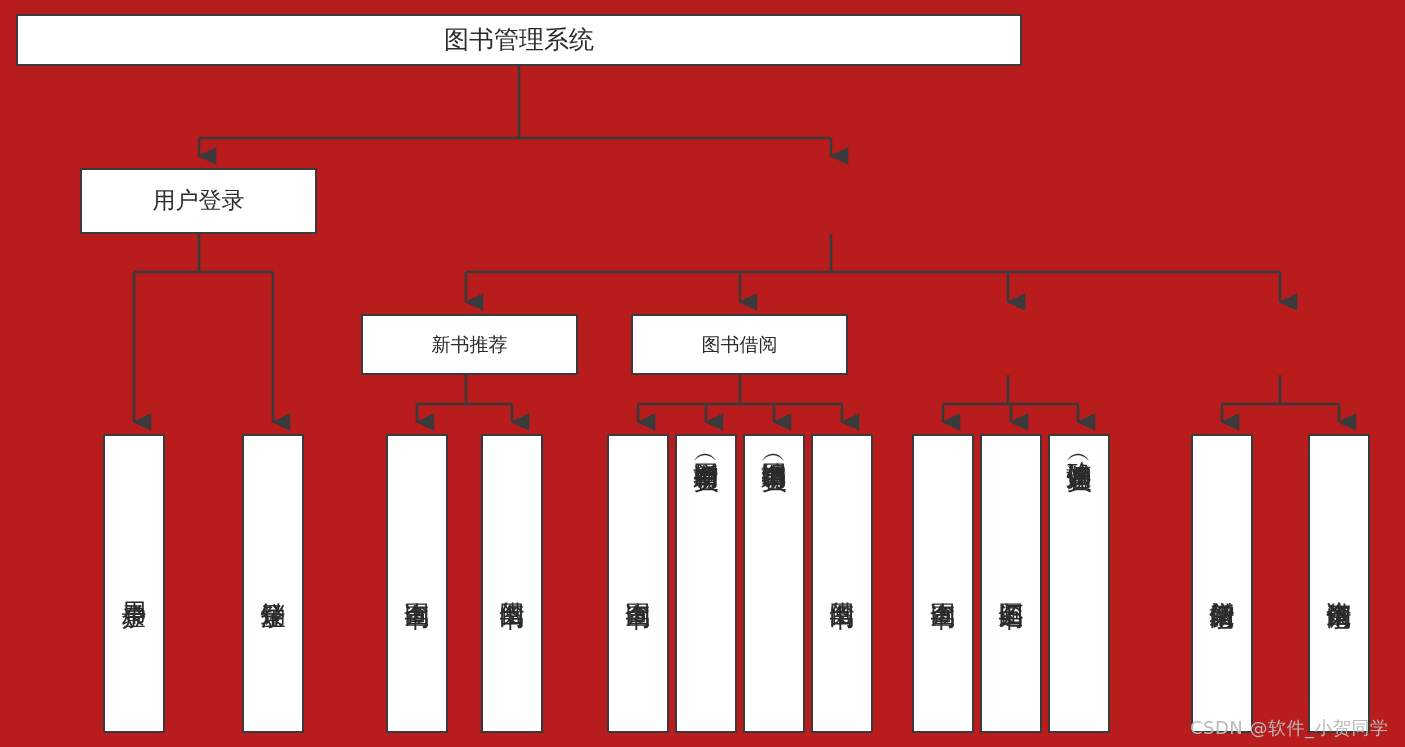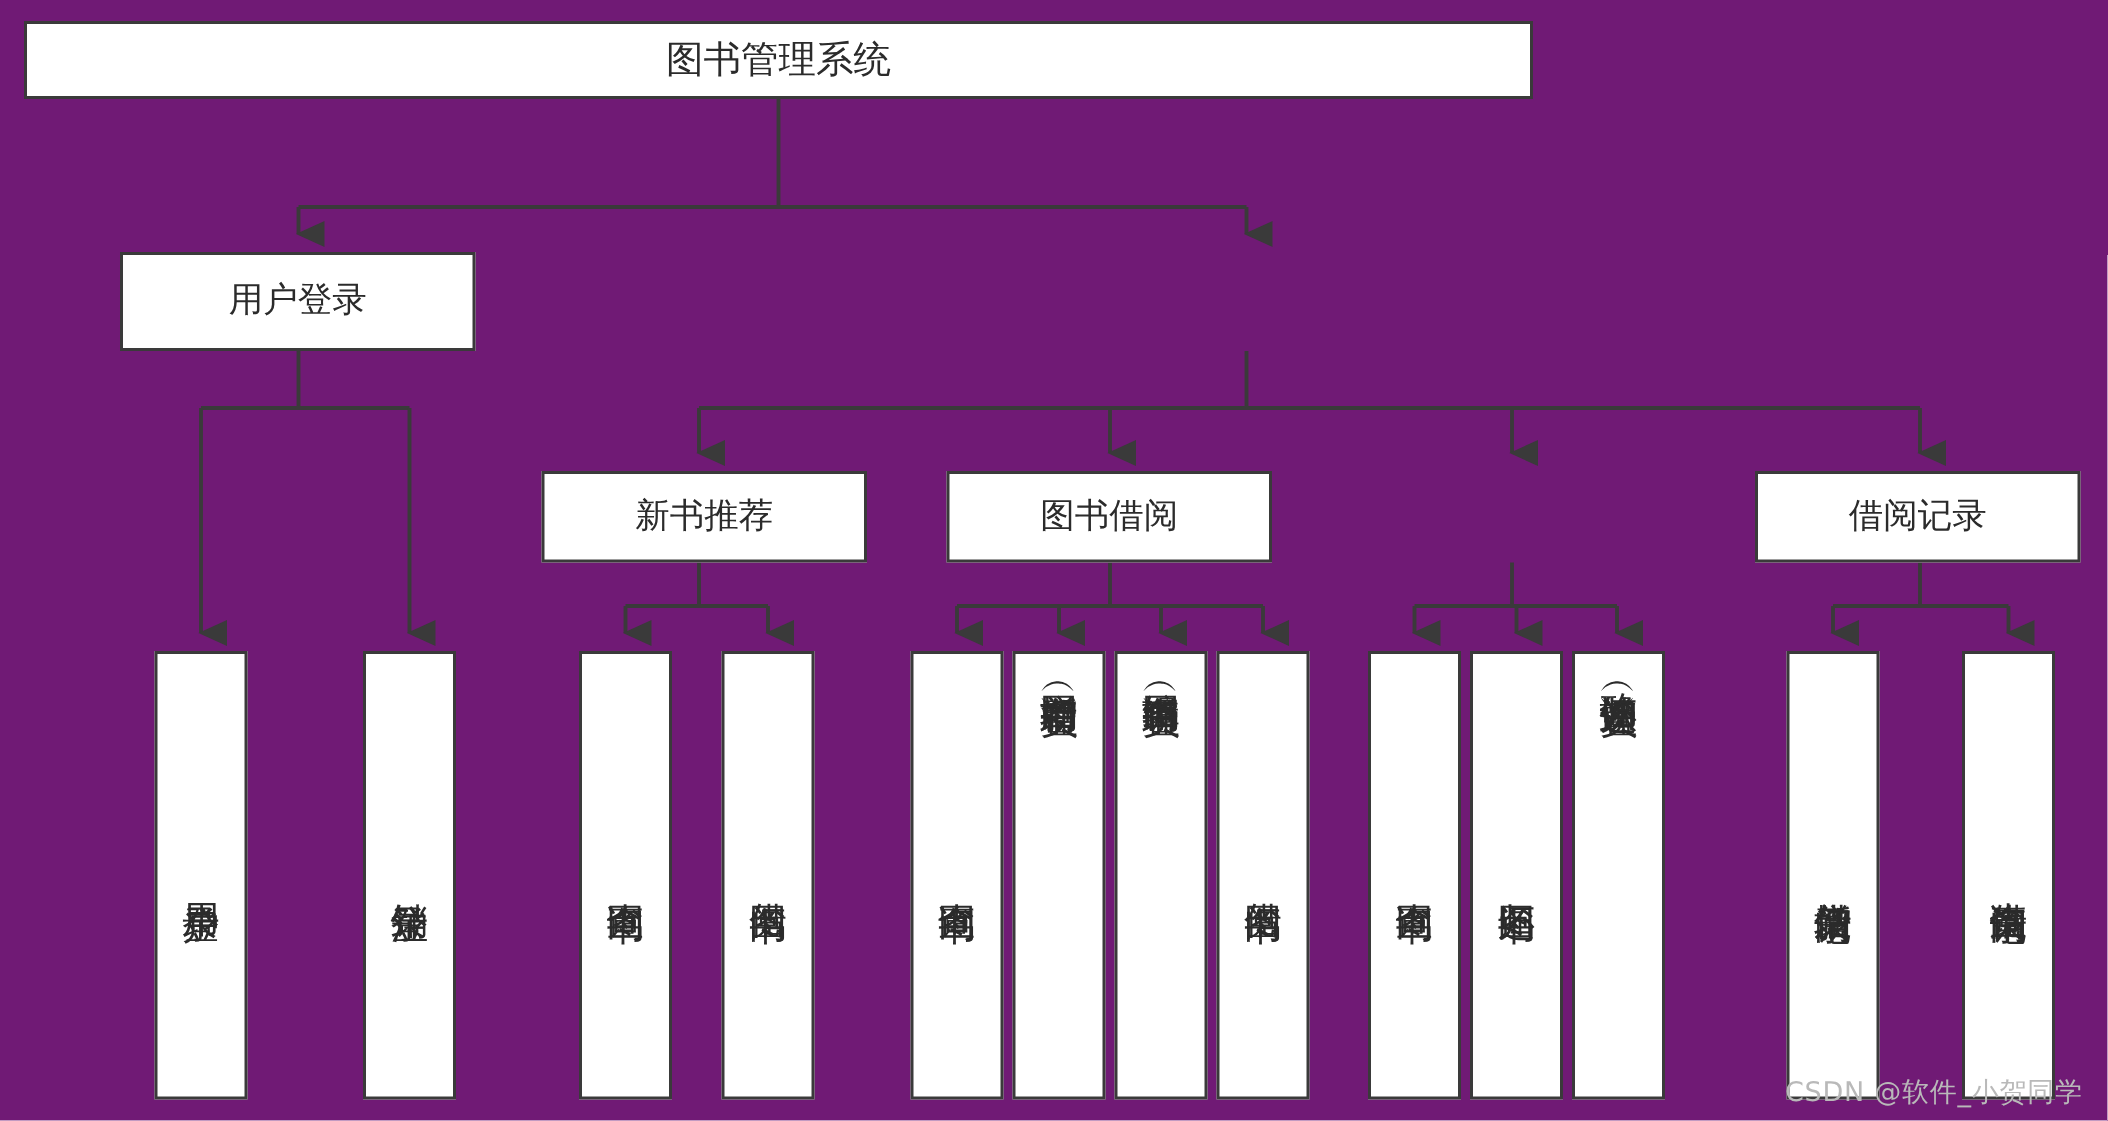--- a/index.html
+++ b/index.html
@@ -7,21 +7,21 @@
     padding: 0;
     background: #ffffff;
   }
   body {
     font-family: "DejaVu Sans", "Liberation Sans", sans-serif;
   }
   #canvas {
     position: relative;
     width: 1405px;
     height: 747px;
-    background: #701a75;
+    background: #b91c1c;
     overflow: hidden;
   }
   svg.edges {
     position: absolute;
     left: 0;
     top: 0;
     width: 1405px;
     height: 747px;
     pointer-events: none;
   }
@@ -35,21 +35,21 @@
     justify-content: center;
     color: #2b2b2b;
   }
   .node .lbl {
     display: block;
     text-align: center;
     line-height: 1.02;
   }
   .node-root .lbl { font-size: 25px; }
   .node-l2 .lbl { font-size: 23px; }
-  .node-l3 .lbl { font-size: 23px; }
+  .node-l3 .lbl { font-size: 19px; }
   .node-leaf {
     align-items: flex-start;
     justify-content: center;
     padding-top: 6px;
   }
   .node-leaf .lbl {
     font-size: 25px;
     writing-mode: vertical-rl;
     text-orientation: upright;
     letter-spacing: 1px;
@@ -127,23 +127,20 @@
   <div class="node node-l2" style="left:80px; top:168px; width:237px; height:66px;">
     <span class="lbl">用户登录</span>
   </div>
 
   <div class="node node-l3" style="left:361px; top:314px; width:217px; height:61px;">
     <span class="lbl">新书推荐</span>
   </div>
   <div class="node node-l3" style="left:631px; top:314px; width:217px; height:61px;">
     <span class="lbl">图书借阅</span>
   </div>
-  <div class="node node-l3" style="left:1170px; top:314px; width:217px; height:61px;">
-    <span class="lbl">借阅记录</span>
-  </div>
 
   <div class="node node-leaf tall-center" style="left:103px; top:434px; width:62px; height:299px;">
     <span class="lbl">用户登录</span>
   </div>
   <div class="node node-leaf tall-center" style="left:242px; top:434px; width:62px; height:299px;">
     <span class="lbl">注销登录</span>
   </div>
 
   <div class="node node-leaf tall-center" style="left:386px; top:434px; width:62px; height:299px;">
     <span class="lbl">查询图书</span>

